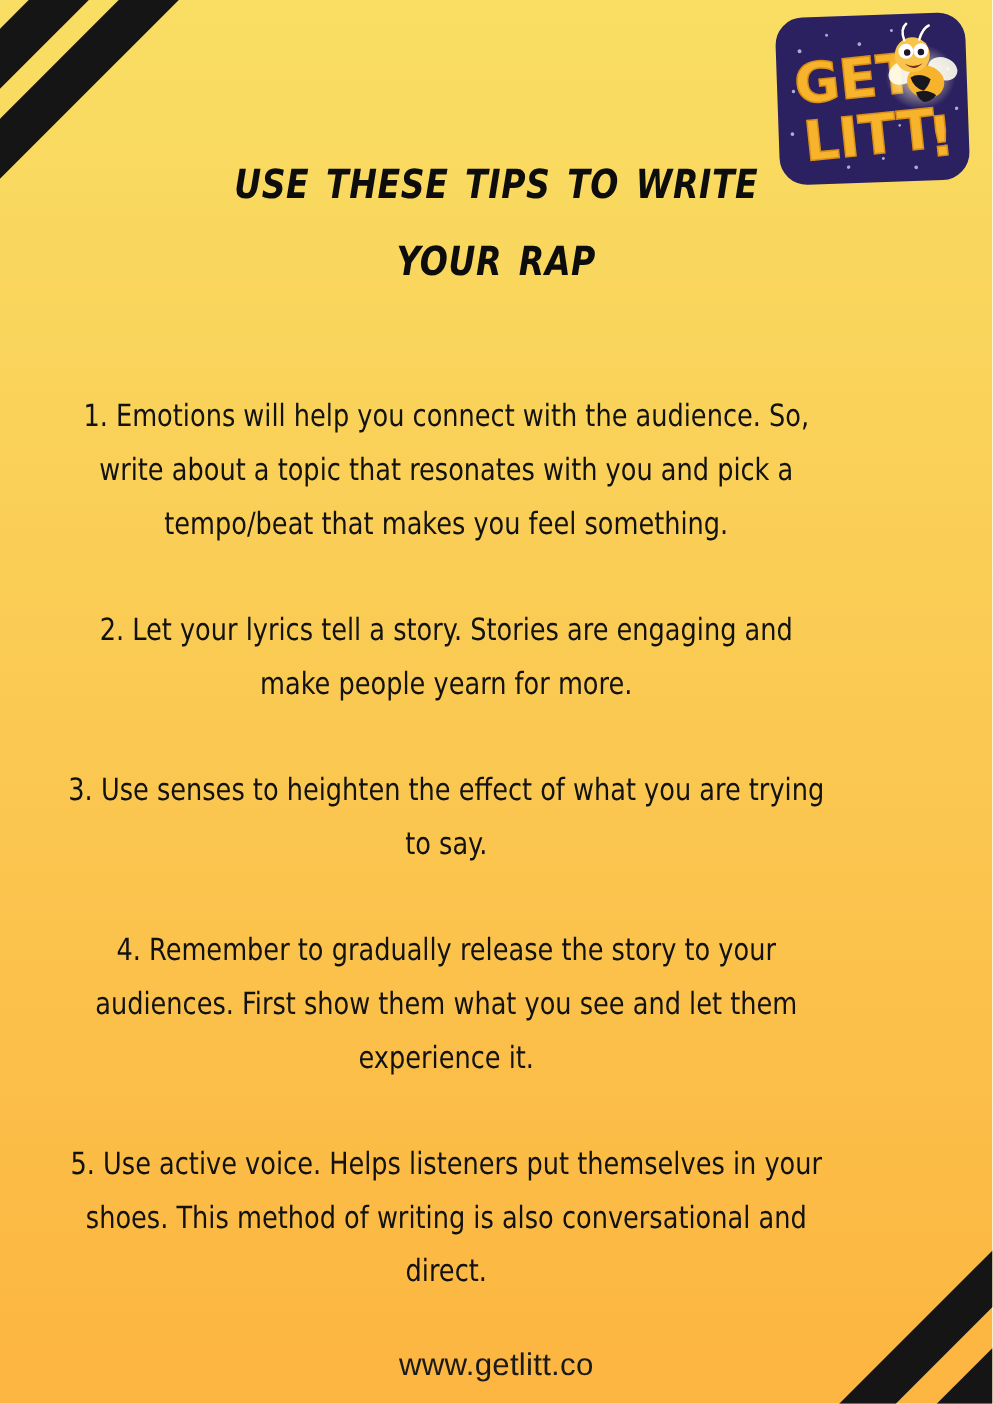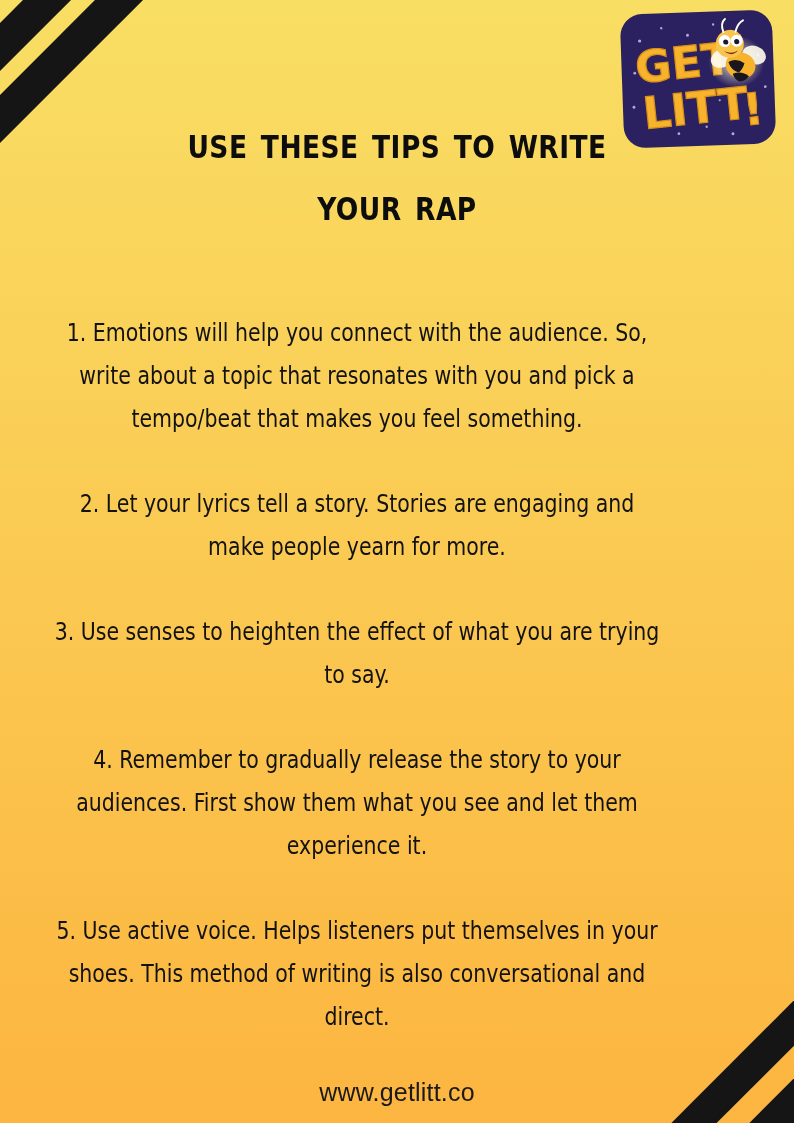--- a/index.html
+++ b/index.html
@@ -81,20 +81,21 @@
   
   #headline {
     position: absolute;
     top: 112px;
     left: 0;
     width: 794px;
     text-align: center;
     z-index: 3;
     padding: 0 18px;
     box-sizing: border-box;
+    font-style: italic;
   }
   .headline-line {
     display: block;
     font-family: "DejaVu Sans", sans-serif;
     font-weight: 700;
     font-size: 45px;
     line-height: 62px;
     letter-spacing: 0.5px;
     color: #0d0d0d;
     font-stretch: condensed;

